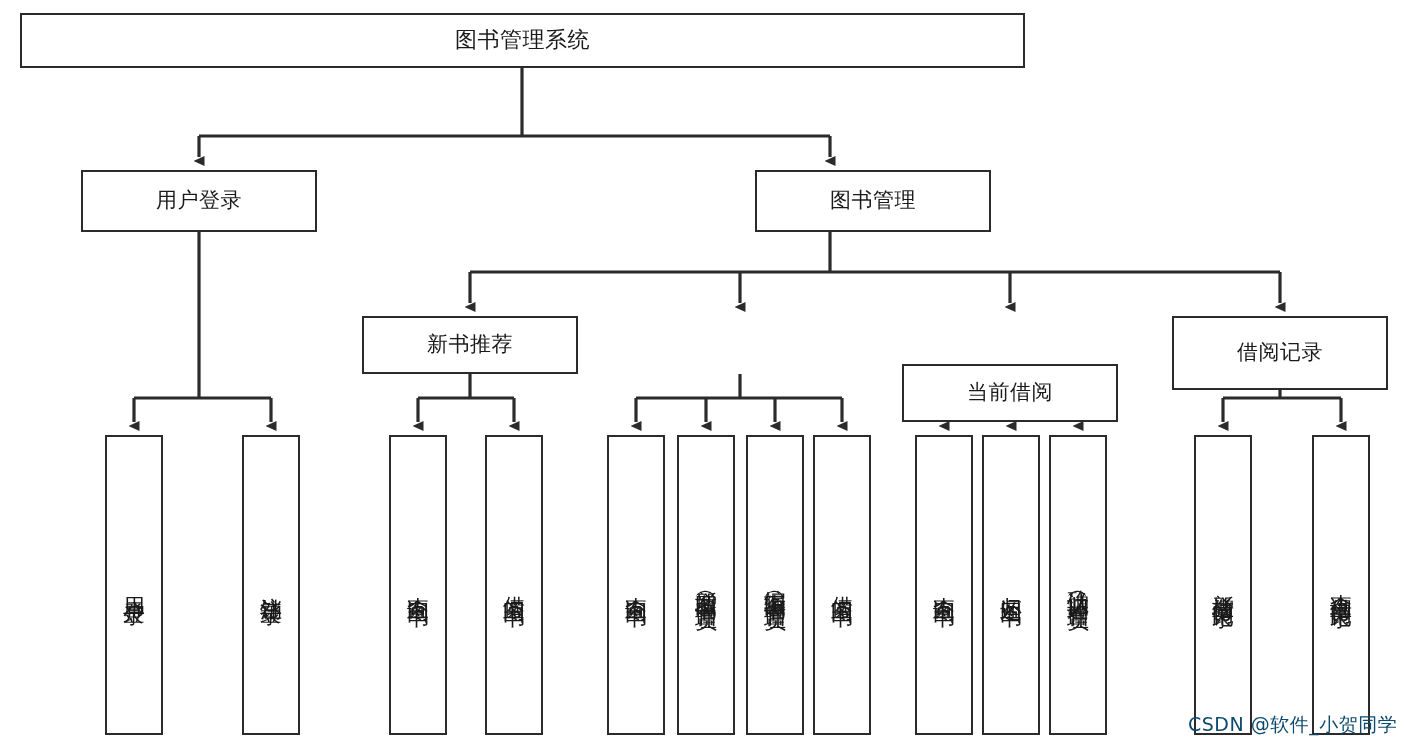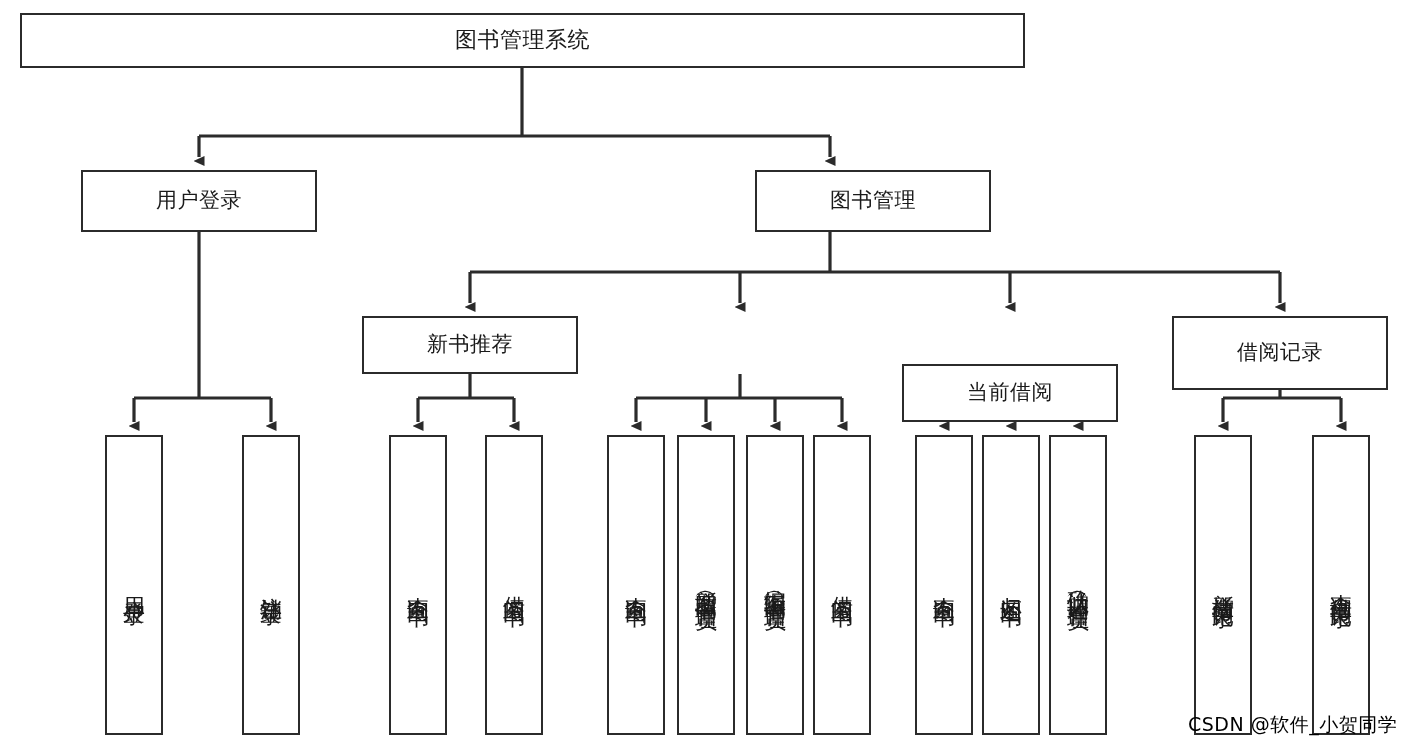--- a/index.html
+++ b/index.html
@@ -60,21 +60,21 @@
     font-size: 22px;
     letter-spacing: 3px;
     line-height: 1;
     white-space: nowrap;
   }
   .watermark {
     position: absolute;
     left: 1188px;
     top: 712px;
     font-size: 19px;
-    color: #000000;
+    color: #0c4a6e;
     white-space: nowrap;
     letter-spacing: 0.5px;
   }
 </style>
 </head>
 <body>
 
 <div id="diagram-root">
 
   <svg class="connectors" viewBox="0 0 1405 747" xmlns="http://www.w3.org/2000/svg">

